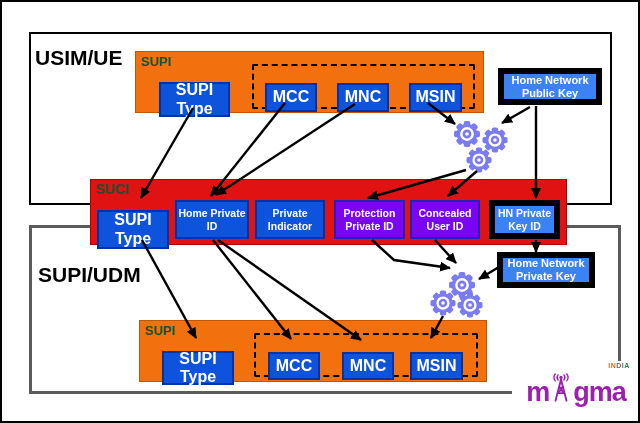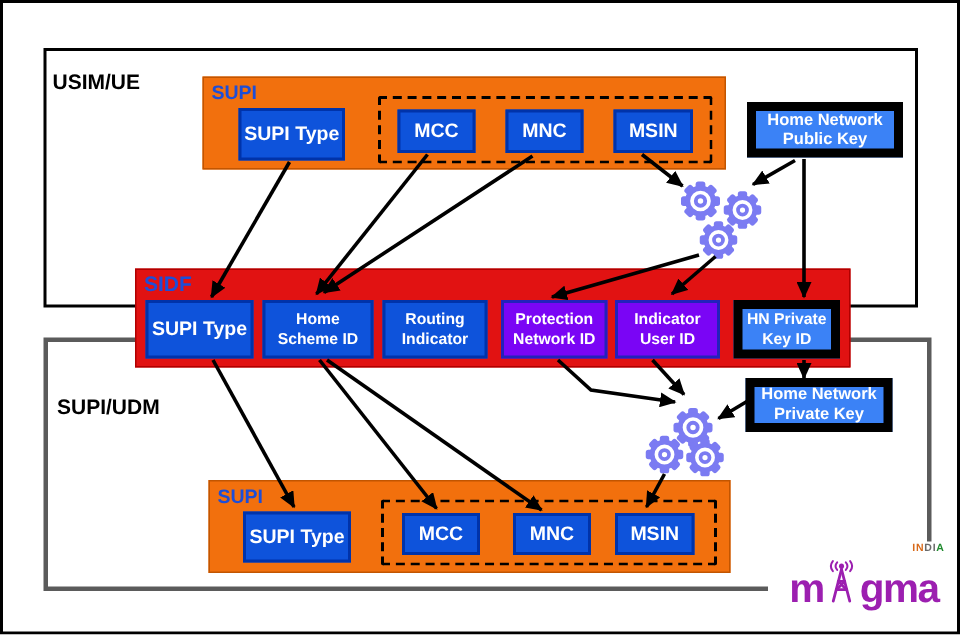--- a/index.html
+++ b/index.html
@@ -4,36 +4,36 @@
 <style>
   html,body{margin:0;padding:0;background:#fff;}
   .canvas{
     position:relative;width:640px;height:423px;background:#fff;
     border:2px solid #000;box-sizing:border-box;overflow:hidden;
     font-family:"Liberation Sans",sans-serif;
   }
   .container{position:absolute;background:#fff;box-sizing:border-box;z-index:1;}
   .ctr-top{left:27px;top:30px;width:583px;height:173px;border:2px solid #000;}
   .ctr-bottom{left:27px;top:223px;width:592px;height:169px;border:3px solid #5b5b5b;}
-  .ctr-label{position:absolute;font-weight:bold;font-size:14px;color:#000;z-index:2;letter-spacing:0px;}
+  .ctr-label{position:absolute;font-weight:bold;font-size:21px;color:#000;z-index:2;letter-spacing:0px;}
   .lbl-usim{left:33px;top:44px;}
   .lbl-sidf{left:36px;top:261px;}
   .group{position:absolute;box-sizing:border-box;z-index:2;}
   .orange{background:#F2700D;border:1.5px solid #C25500;}
   .red{background:#E11212;border:1.5px solid #B00000;}
-  .group-label{position:absolute;color:#1d4ed8;font-weight:bold;z-index:3;}
+  .group-label{position:absolute;color:#14532d;font-weight:bold;z-index:3;}
   .node{
     position:absolute;box-sizing:border-box;z-index:3;
     display:flex;align-items:center;justify-content:center;
     text-align:center;color:#fff;font-weight:bold;line-height:1.15;
   }
   .blue{background:#0E53DB;border:2px solid #0033AA;}
   .purple{background:#7A05F5;border:2px solid #2222BB;}
   .cyan{background:#3b82f6;border:6px solid #000000;}
-  .f12{font-size:13px;}
+  .f12{font-size:16px;margin-top:10px;}
   .f10{font-size:10.5px;}
   .f11{font-size:11px;}
   .dashed{position:absolute;border:2.5px dashed #000;box-sizing:border-box;z-index:3;border-radius:2px;}
   #overlay{position:absolute;left:0;top:0;z-index:6;pointer-events:none;}
   .logo{
     position:absolute;left:510px;top:359px;width:128px;height:52px;background:#fff;z-index:5;
     display:flex;align-items:flex-end;justify-content:center;padding-bottom:9px;box-sizing:border-box;
   }
   .logo-word{display:flex;align-items:flex-end;position:relative;}
   .logo-letter{font-weight:bold;font-size:27px;line-height:0.8;color:#9C1FB0;letter-spacing:-1px;}
@@ -55,26 +55,26 @@
   <div class="group-label" style="left:139px;top:52px;font-size:13px;">SUPI</div>
   <div class="node blue f12" style="left:157px;top:70px;width:71px;height:35px;">SUPI Type</div>
   <div class="dashed" style="left:250px;top:62px;width:223px;height:45px;"></div>
   <div class="node blue f12" style="left:263px;top:71px;width:52px;height:29px;">MCC</div>
   <div class="node blue f12" style="left:335px;top:71px;width:52px;height:29px;">MNC</div>
   <div class="node blue f12" style="left:407px;top:71px;width:53px;height:29px;">MSIN</div>
 
   <div class="node cyan f11" style="left:496px;top:66px;width:104px;height:37px;z-index:2;">Home Network Public Key</div>
 
   <div class="group red" style="left:88px;top:177px;width:477px;height:66px;"></div>
-  <div class="group-label" style="left:94px;top:179px;font-size:14px;">SIDF</div>
+  <div class="group-label" style="left:94px;top:179px;font-size:14px;">SUCI</div>
   <div class="node blue f12" style="left:95px;top:198px;width:72px;height:39px;">SUPI Type</div>
-  <div class="node blue f10" style="left:173px;top:198px;width:74px;height:39px;">Home Scheme ID</div>
-  <div class="node blue f10" style="left:253px;top:198px;width:70px;height:39px;">Routing Indicator</div>
-  <div class="node purple f10" style="left:332px;top:198px;width:71px;height:39px;">Protection Network ID</div>
-  <div class="node purple f10" style="left:408px;top:198px;width:70px;height:39px;">Indicator User ID</div>
+  <div class="node blue f10" style="left:173px;top:198px;width:74px;height:39px;">Home Private ID</div>
+  <div class="node blue f10" style="left:253px;top:198px;width:70px;height:39px;">Private Indicator</div>
+  <div class="node purple f10" style="left:332px;top:198px;width:71px;height:39px;">Protection Private ID</div>
+  <div class="node purple f10" style="left:408px;top:198px;width:70px;height:39px;">Concealed User ID</div>
   <div class="node cyan f10" style="left:487px;top:198px;width:71px;height:39px;">HN Private Key ID</div>
 
   <div class="node cyan f11" style="left:495px;top:250px;width:98px;height:36px;z-index:2;">Home Network Private Key</div>
 
   <div class="group orange" style="left:137px;top:318px;width:348px;height:62px;"></div>
   <div class="group-label" style="left:143px;top:321px;font-size:13px;">SUPI</div>
   <div class="node blue f12" style="left:160px;top:339px;width:72px;height:34px;">SUPI Type</div>
   <div class="dashed" style="left:252px;top:331px;width:224px;height:44px;"></div>
   <div class="node blue f12" style="left:266px;top:340px;width:52px;height:28px;">MCC</div>
   <div class="node blue f12" style="left:340px;top:340px;width:52px;height:28px;">MNC</div>

